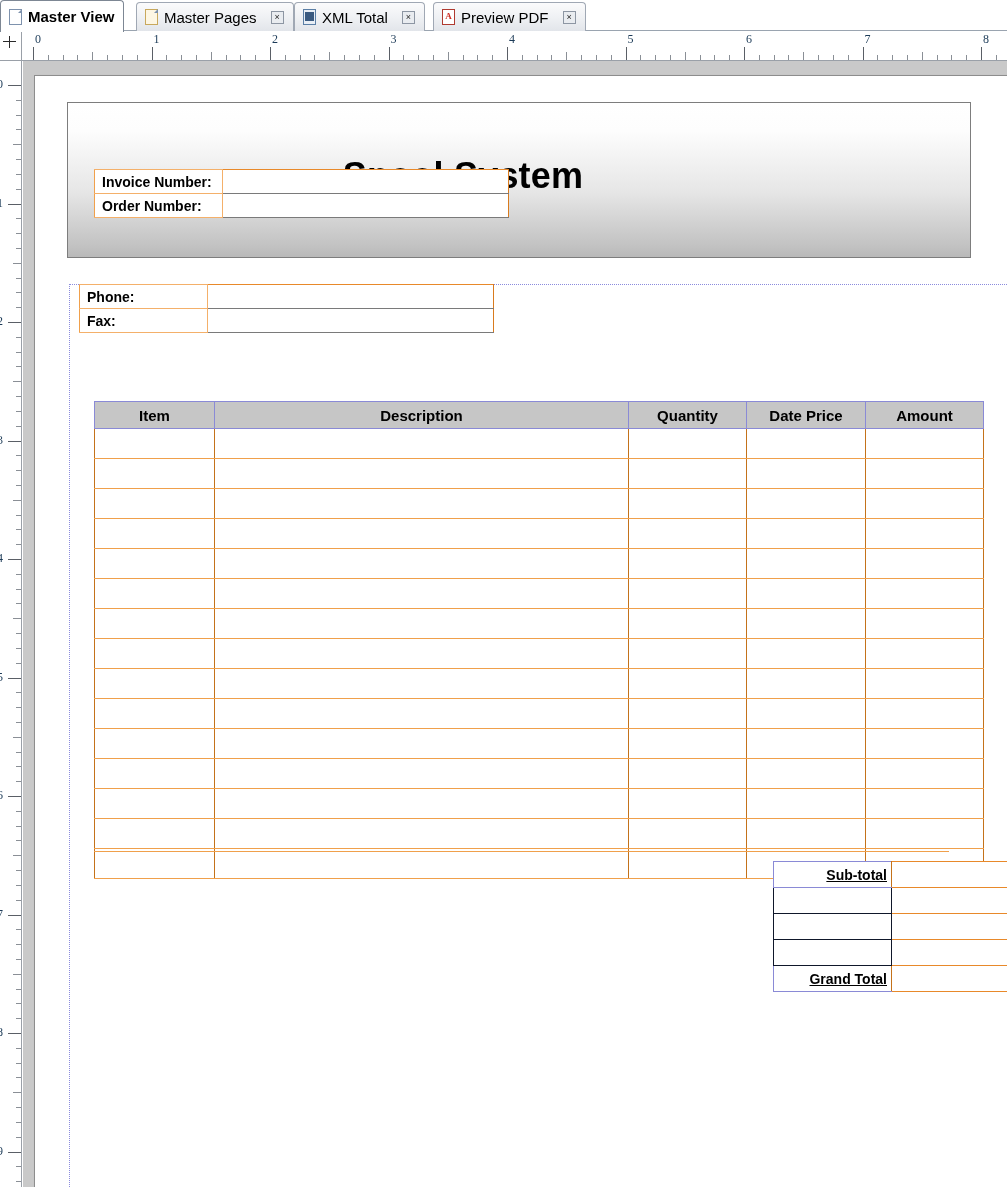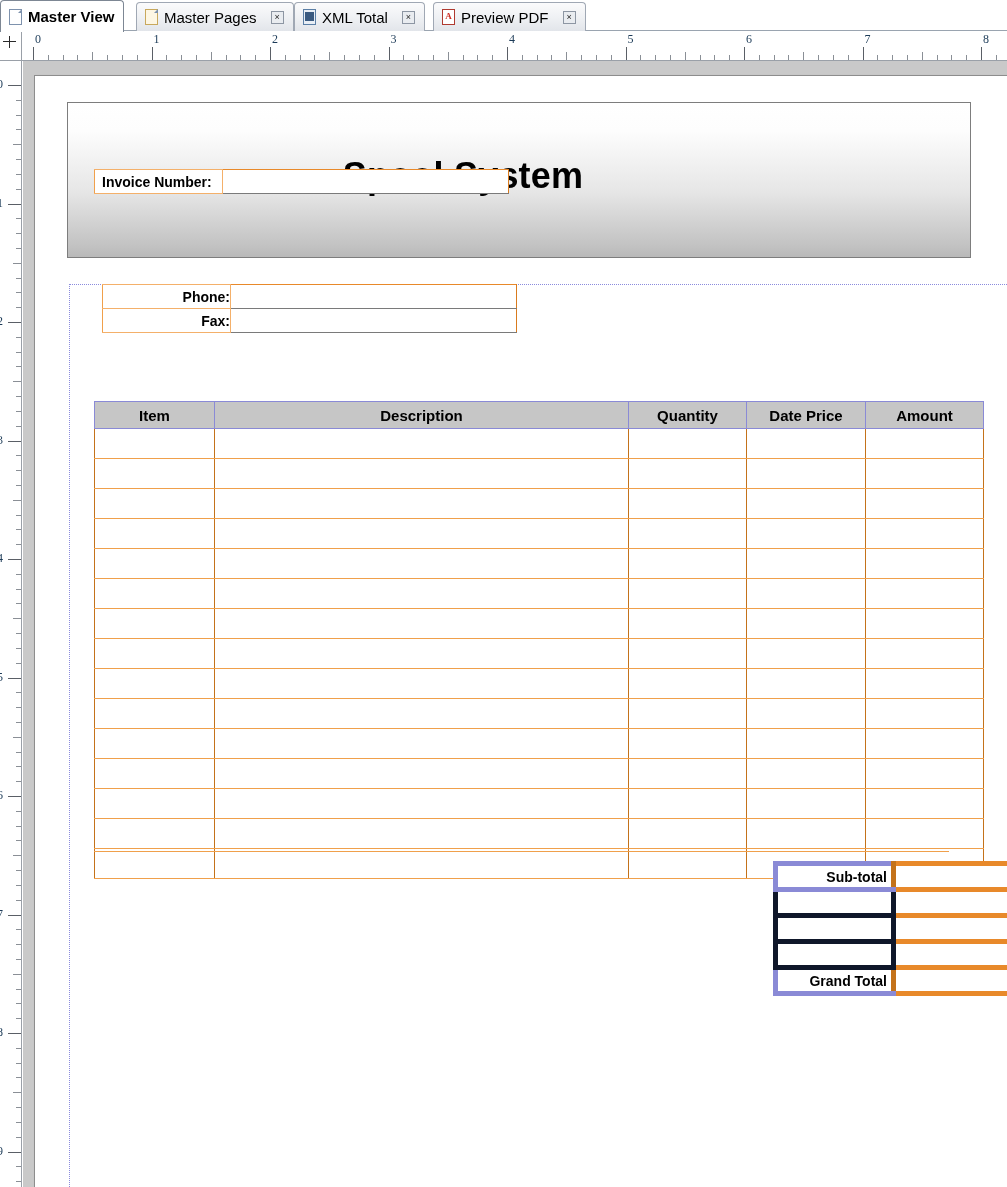--- a/index.html
+++ b/index.html
@@ -321,21 +321,22 @@
     position: absolute;
     left: 738px; top: 785px;
     width: 236px;
     border-collapse: collapse;
     table-layout: fixed;
   }
   .totals-table td {
     height: 26px;
     box-sizing: border-box;
     background: #ffffff;
-    border: 5px solid #0f172a;
+    border: 1px solid #0f172a;
+    text-decoration: underline;
   }
   .totals-table td.tlbl {
     text-align: right;
     padding-right: 4px;
     font-size: 14px;
     font-weight: bold;
     color: #000;
   }
   .totals-table td.tlbl.blue { border-color: #8a8ad6; border-right-color: #c4721a; }
   .totals-table td.tval { border-color: #e8892a; border-left-color: #c4721a; }
@@ -558,24 +559,28 @@
       <table class="ftable" style="left:59px; top:93px; width:414px;">
         <colgroup>
             <col style="width:128px">
             <col style="width:286px">
           </colgroup>
         <tbody id="groupA">
             <tr>
               <td class="lbl">Invoice Number:</td>
               <td class="val"></td>
             </tr>
+            <tr>
+              <td class="lbl">Order Number:</td>
+              <td class="val"></td>
+            </tr>
           </tbody>
       </table>
 
-      <table class="ftable" style="left:67px; top:208px; width:414px;text-align:right;">
+      <table class="ftable" style="left:44px; top:208px; width:414px;">
         <colgroup>
             <col style="width:128px">
             <col style="width:286px">
           </colgroup>
         <tbody id="groupB">
             <tr>
               <td class="lbl">Phone:</td>
               <td class="val"></td>
             </tr>
             <tr>

